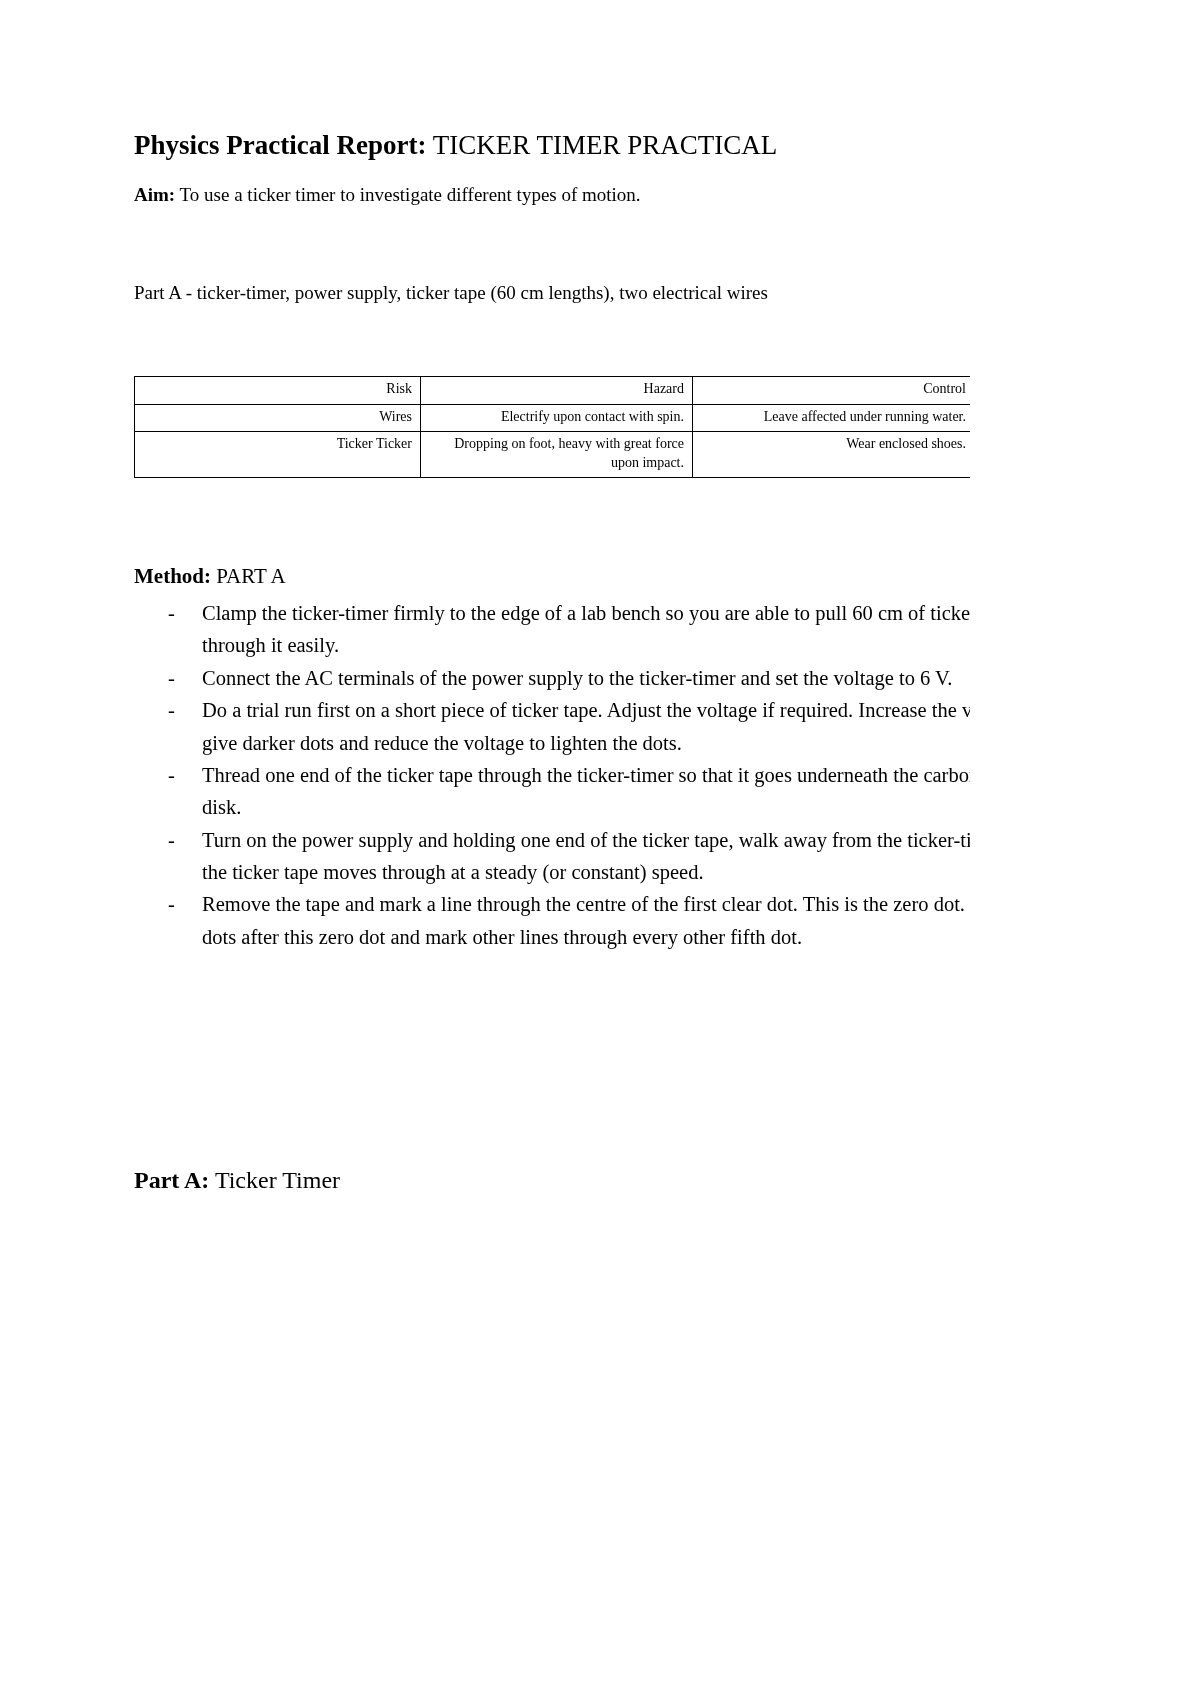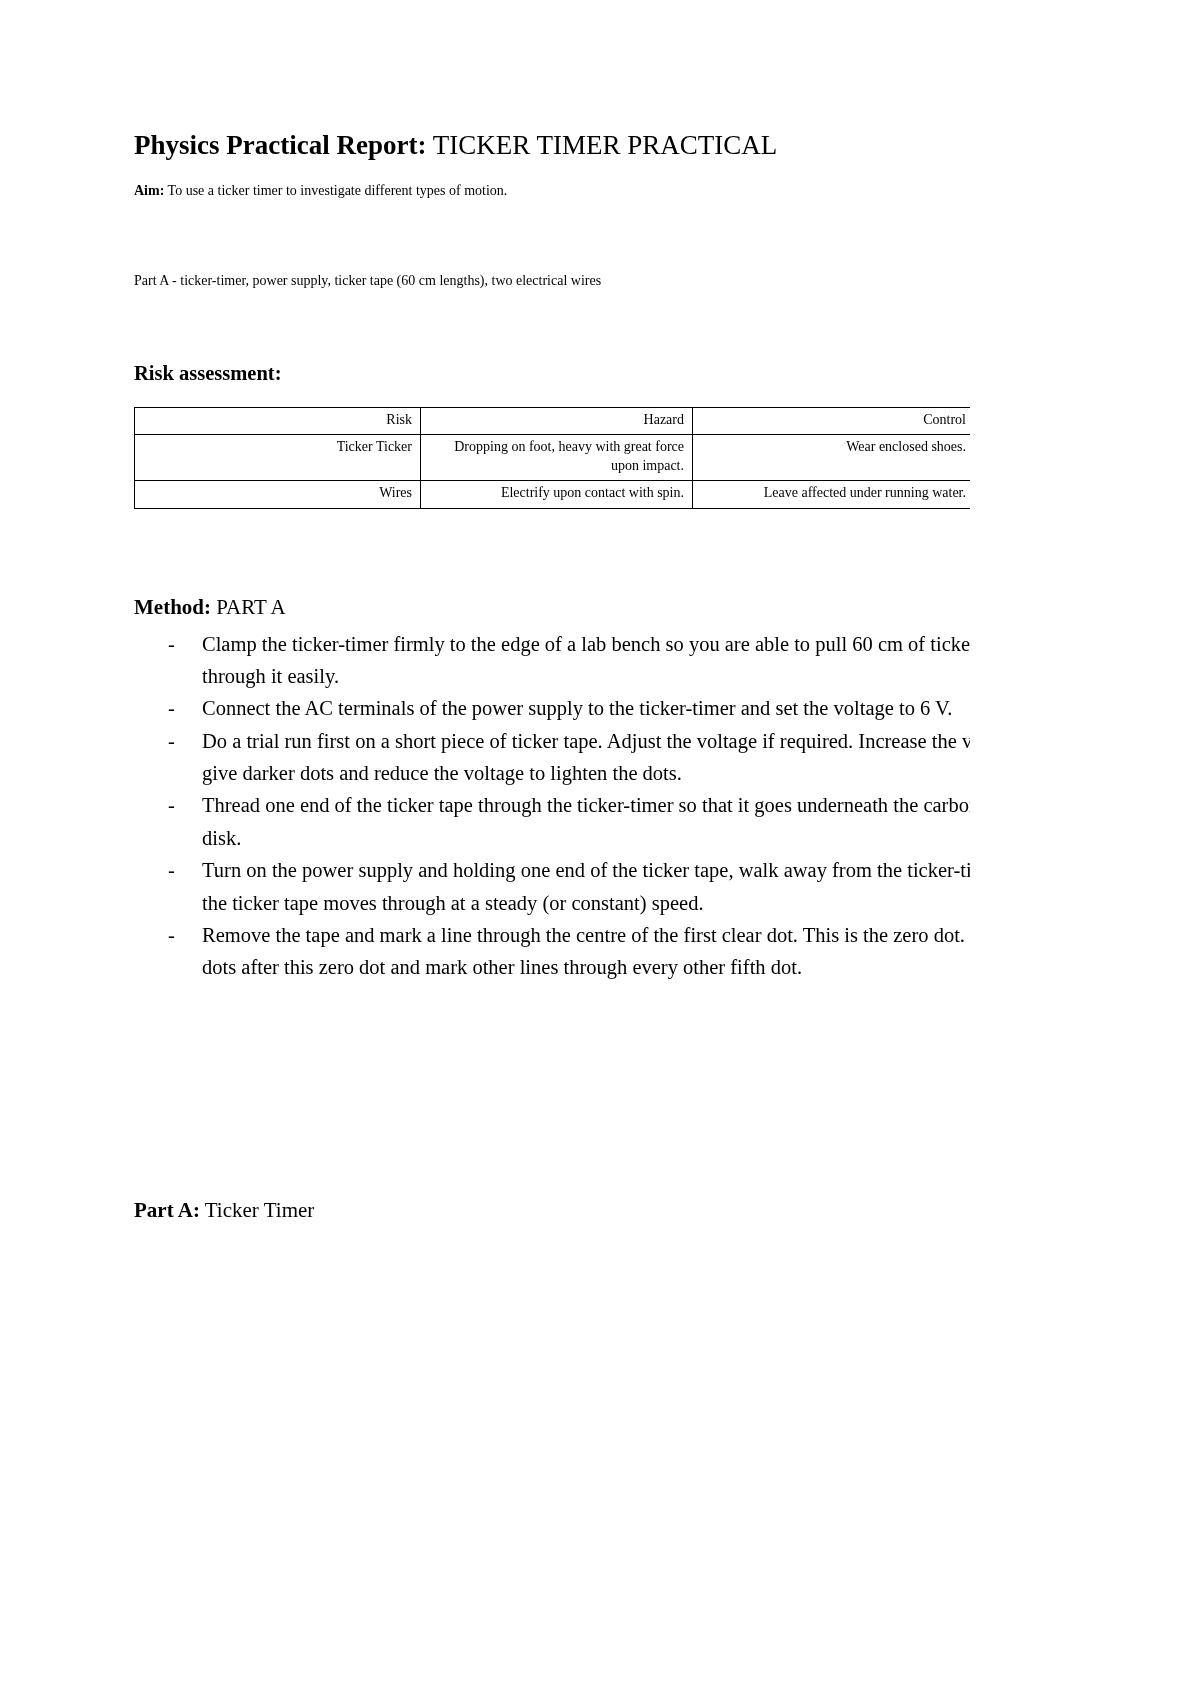--- a/index.html
+++ b/index.html
@@ -26,21 +26,21 @@
   h1.title {
     font-size: 27px;
     font-weight: normal;
     margin: 0 0 18px 0;
     line-height: 1.3;
   }
   h1.title .bold {
     font-weight: bold;
   }
   .para {
-    font-size: 14px;
+    font-size: 19px;
     line-height: 1.45;
     margin: 0 0 22px 0;
   }
   .para .bold {
     font-weight: bold;
   }
   .gap-lg {
     height: 48px;
   }
   .gap-md {
@@ -93,21 +93,21 @@
     padding-left: 68px;
     position: relative;
     margin-bottom: 0px;
   }
   ul.method li .dash {
     position: absolute;
     left: 34px;
     top: 0;
   }
   .part-a-head {
-    font-size: 21px;
+    font-size: 24px;
     margin: 0;
   }
   .part-a-head .bold {
     font-weight: bold;
   }
   .spacer-bottom {
     height: 214px;
   }
 </style>
 </head>
@@ -121,45 +121,44 @@
     <p class="para"><span class="bold">Aim:</span><span> To use a ticker timer to investigate different types of motion.</span></p>
 
     <div class="gap-lg"></div>
 
 
     <p class="para">Part A - ticker-timer, power supply, ticker tape (60 cm lengths), two electrical wires</p>
 
 
     <div class="gap-lg"></div>
 
-    <p class="section-head">Risk assessment:</p>
 
     <table class="risk">
       <colgroup>
         <col class="c1">
         <col class="c2">
         <col class="c3">
       </colgroup>
       <thead>
         <tr>
           <th>Risk</th>
           <th>Hazard</th>
           <th>Control</th>
         </tr>
       </thead>
       <tbody>
         <tr>
+          <td>Wires</td>
+          <td>Electrify upon contact with spin.</td>
+          <td>Leave affected under running water.</td>
+        </tr>
+        <tr>
           <td>Ticker Ticker</td>
           <td>Dropping on foot, heavy with great force upon impact.</td>
           <td>Wear enclosed shoes.</td>
-        </tr>
-        <tr>
-          <td>Wires</td>
-          <td>Electrify upon contact with spin.</td>
-          <td>Leave affected under running water.</td>
         </tr>
       </tbody>
     </table>
 
     <div class="gap-xl"></div>
     <div class="gap-md"></div>
 
     <p class="method-head"><span class="bold">Method:</span><span> PART A</span></p>
 
     <ul class="method">

